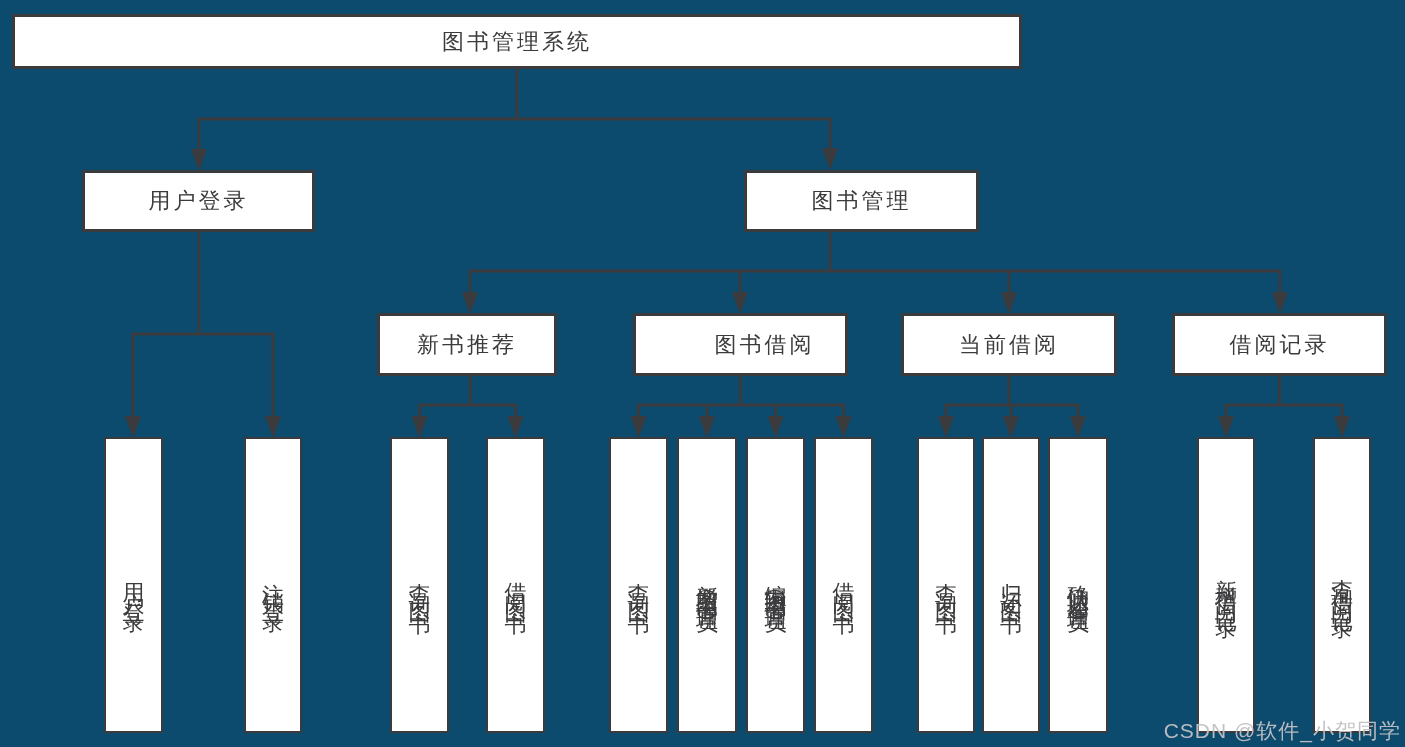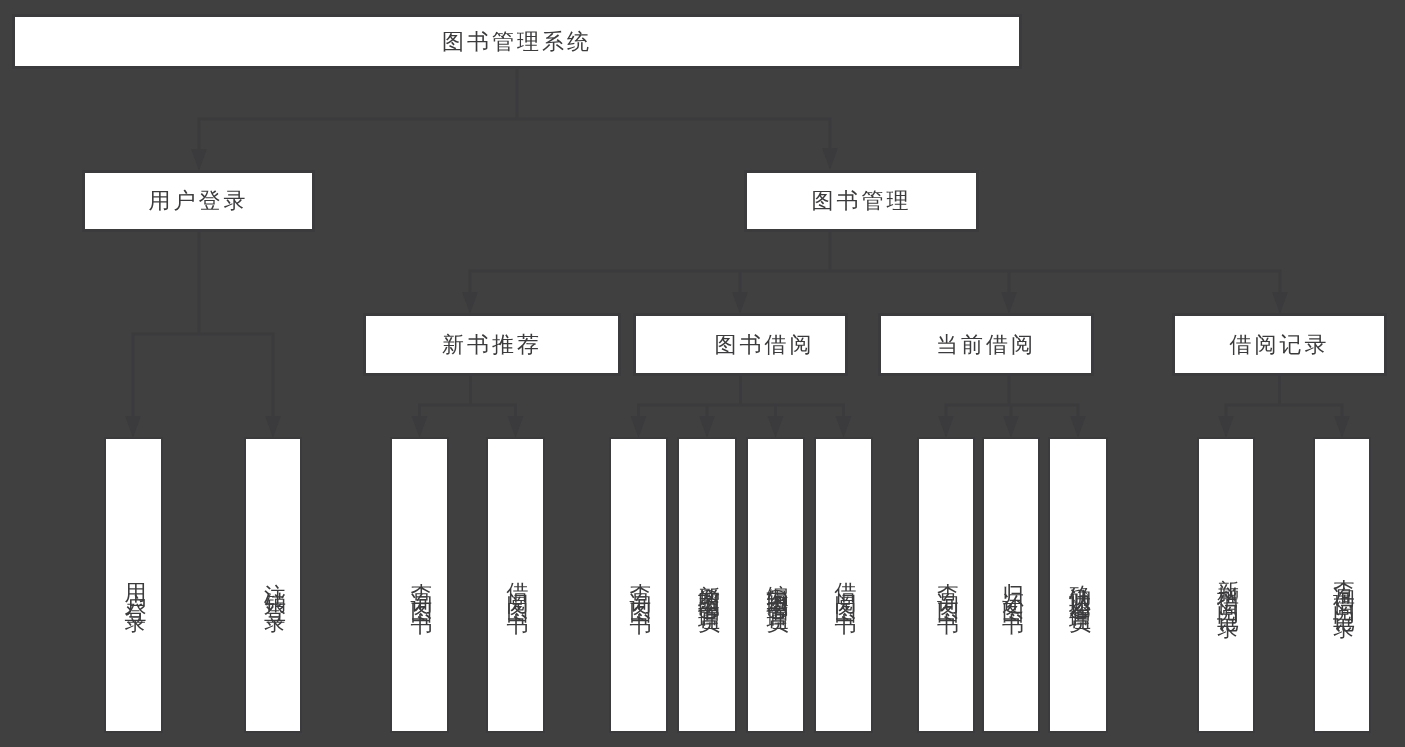--- a/index.html
+++ b/index.html
@@ -1,18 +1,18 @@
 <!DOCTYPE html>
 <html><head>
 <meta charset="utf-8">
 <style>
   html,body{margin:0;padding:0;background:#ffffff;}
   .canvas{
-    position:relative;width:1405px;height:747px;background:#404040;overflow:hidden;
-    font-family:Liberation Mono, monospace;
+    position:relative;width:1405px;height:747px;background:#0c4a6e;overflow:hidden;
+    font-family:Liberation Sans, sans-serif;
     color:#3b3b3d;
     text-align:center;
   }
   svg.wires{position:absolute;left:0;top:0;z-index:1;}
   .node{
     position:absolute;z-index:2;background:#ffffff;
     border:3px solid #3b3b3d;box-sizing:border-box;
     display:flex;align-items:center;justify-content:center;
     font-size:22px;letter-spacing:3px;white-space:nowrap;
   }
@@ -88,27 +88,27 @@
     <span>图书管理系统</span>
   </div>
 
   <div class="node lvl2" style="left:82px;width:233px;">
     <span>用户登录</span>
   </div>
   <div class="node lvl2" style="left:744px;width:235px;">
     <span>图书管理</span>
   </div>
 
-  <div class="node lvl3" style="left:363px;width:258px;">
+  <div class="node lvl3" style="left:377px;width:180px;">
     <span>新书推荐</span>
   </div>
   <div class="node lvl3" style="left:633px;width:215px;padding-left:48px;">
     <span>图书借阅</span>
   </div>
-  <div class="node lvl3" style="left:878px;width:216px;">
+  <div class="node lvl3" style="left:901px;width:216px;">
     <span>当前借阅</span>
   </div>
   <div class="node lvl3" style="left:1172px;width:215px;">
     <span>借阅记录</span>
   </div>
 
   <div class="leaf" style="left:104px;width:59px;">
     <span class="vtext gap-lg">用户登录</span>
   </div>
   <div class="leaf" style="left:244px;width:58px;">
@@ -145,14 +145,15 @@
     <span class="vtext gap-sm">确认归还（管理员）</span>
   </div>
 
   <div class="leaf" style="left:1197px;width:58px;">
     <span class="vtext gap-md">新增借阅记录</span>
   </div>
   <div class="leaf" style="left:1313px;width:58px;">
     <span class="vtext gap-md">查询借阅记录</span>
   </div>
 
+  <div class="watermark">CSDN @软件_小贺同学</div>
 
 </div>
 
 </body></html>

